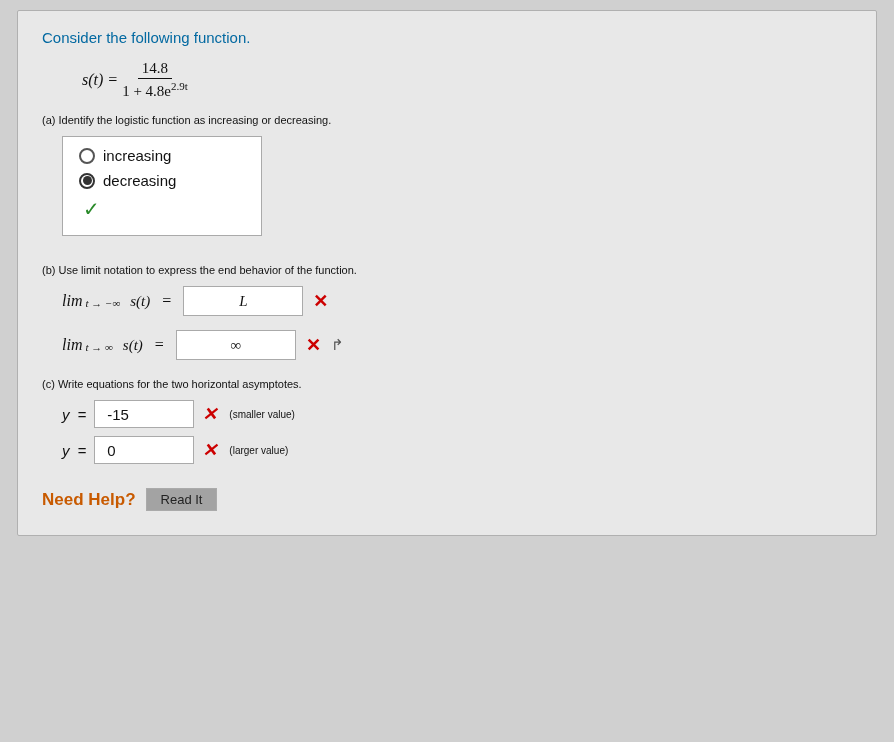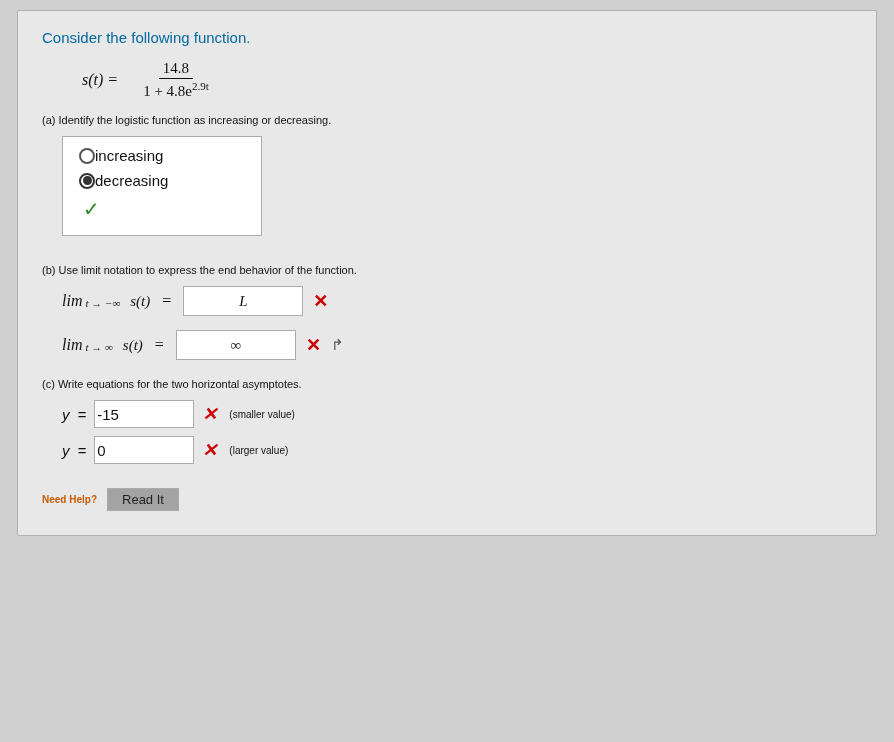--- a/index.html
+++ b/index.html
@@ -28,21 +28,21 @@
     .problem-title {
       font-size: 15px;
       font-family: Arial, sans-serif;
       margin-bottom: 14px;
       color: #0369a1;
     }
 
     .function-display {
       display: flex;
       align-items: center;
-      gap: 21px;
+      gap: 0;
       margin-bottom: 14px;
       margin-left: 40px;
       font-size: 16px;
     }
 
     .func-name {
       font-style: italic;
     }
 
     .fraction {
@@ -83,20 +83,21 @@
       display: inline-block;
       min-width: 200px;
       margin-left: 20px;
       margin-bottom: 10px;
       position: relative;
     }
 
     .radio-option {
       display: flex;
       align-items: center;
+      gap: 8px;
       margin-bottom: 8px;
       font-family: Arial, sans-serif;
       font-size: 15px;
     }
 
     .radio-circle {
       width: 16px;
       height: 16px;
       border-radius: 50%;
       border: 2px solid #555;
@@ -181,21 +182,21 @@
       font-style: italic;
     }
 
     .asym-equals {
       font-style: italic;
     }
 
     .asym-box {
       border: 1.5px solid #aaa;
       background: #fff;
-      padding: 3px 2px;
+      padding: 3px 12px;
       min-width: 100px;
       min-height: 28px;
       display: inline-flex;
       align-items: center;
       font-style: normal;
     }
 
     .asym-label {
       font-style: normal;
       font-family: Arial, sans-serif;
@@ -206,21 +207,21 @@
     .need-help {
       margin-top: 24px;
       display: flex;
       align-items: center;
       gap: 10px;
     }
 
     .need-help-text {
       color: #c85a00;
       font-family: Arial, sans-serif;
-      font-size: 10px;
+      font-size: 17px;
       font-weight: bold;
     }
 
     .read-it-btn {
       background: #a3a3a3;
       border: 1px solid #aaa;
       padding: 3px 14px;
       font-size: 13px;
       font-family: Arial, sans-serif;
       cursor: pointer;

